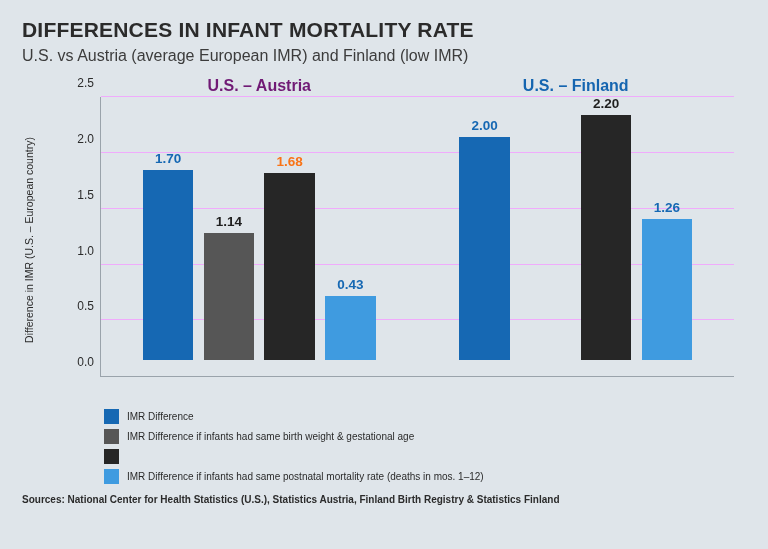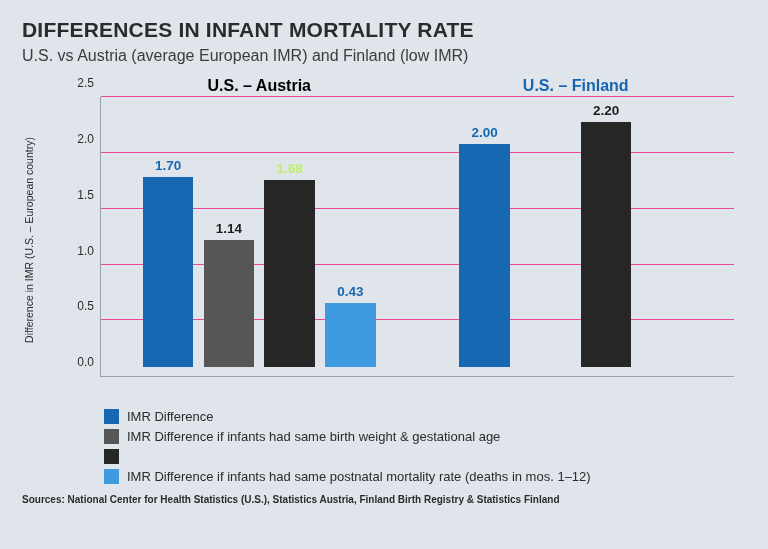--- a/index.html
+++ b/index.html
@@ -62,21 +62,21 @@
     right: 10px;
     bottom: 28px;
     border-left: 1px solid #9aa3ab;
     border-bottom: 1px solid #9aa3ab;
   }
   .gridline {
     position: absolute;
     left: 0;
     right: 0;
     height: 1px;
-    background: #ec4899;
+    background: #f0abfc;
   }
   .ytick {
     position: absolute;
     right: 100%;
     margin-right: 7px;
     transform: translateY(-50%);
     font-size: 12px;
     color: #2b2b2b;
     white-space: nowrap;
   }
@@ -84,21 +84,21 @@
     position: absolute;
     top: -20px;
     font-size: 16px;
     font-weight: bold;
     color: #1565b0;
     white-space: nowrap;
     transform: translateX(-50%);
   }
   .bar {
     position: absolute;
-    bottom: 9px;
+    bottom: 16px;
   }
   .bar-value {
     position: absolute;
     bottom: 100%;
     left: 50%;
     transform: translateX(-50%);
     margin-bottom: 4px;
     font-size: 13.5px;
     font-weight: bold;
     white-space: nowrap;
@@ -112,21 +112,21 @@
     align-items: center;
     margin-bottom: 5px;
   }
   .legend-swatch {
     width: 15px;
     height: 15px;
     margin-right: 8px;
     flex: 0 0 auto;
   }
   .legend-text {
-    font-size: 13px;
+    font-size: 10px;
     color: #2b2b2b;
     white-space: nowrap;
   }
   .source {
     margin-top: 10px;
     font-size: 10px;
     font-weight: bold;
     color: #2b2b2b;
     white-space: nowrap;
   }
@@ -153,40 +153,43 @@
         </div>
         <div class="gridline" style="bottom: 60%;">
           <div class="ytick" style="bottom: 0px;">1.5</div>
         </div>
         <div class="gridline" style="bottom: 80%;">
           <div class="ytick" style="bottom: 0px;">2.0</div>
         </div>
         <div class="gridline" style="bottom: 100%;">
           <div class="ytick" style="bottom: 0px;">2.5</div>
         </div>
-        <div class="group-label" style="left: 25%; color: #000000;">U.S. – Austria</div>
+        <div class="group-label" style="left: 25%; color: #701a75;">U.S. – Austria</div>
         <div class="bar" style="left: 6.6%; width: 8%; height: 68%; background: rgb(22, 104, 179);">
           <div class="bar-value" style="color: rgb(22, 104, 179);">1.70</div>
         </div>
         <div class="bar" style="left: 16.2%; width: 8%; height: 45.6%; background: rgb(86, 86, 86);">
           <div class="bar-value" style="color: rgb(31, 31, 31);">1.14</div>
         </div>
         <div class="bar" style="left: 25.8%; width: 8%; height: 67.2%; background: rgb(38, 38, 38);">
-          <div class="bar-value" style="color: #bef264; margin-top: 21px;">1.68</div>
+          <div class="bar-value" style="color: #f97316; margin-top: 21px;">1.68</div>
         </div>
         <div class="bar" style="left: 35.4%; width: 8%; height: 22.8%; background: rgb(63, 155, 224);">
           <div class="bar-value" style="color: rgb(22, 104, 179);">0.43</div>
         </div>
         <div class="group-label" style="left: 75%; color: rgb(21, 101, 176);">U.S. – Finland</div>
         <div class="bar" style="left: 56.6%; width: 8%; height: 80%; background: rgb(22, 104, 179);">
           <div class="bar-value" style="color: rgb(22, 104, 179);">2.00</div>
         </div>
         <div class="bar" style="left: 75.8%; width: 8%; height: 88%; background: rgb(38, 38, 38);">
           <div class="bar-value" style="color: rgb(31, 31, 31);">2.20</div>
         </div>
+        <div class="bar" style="left: 85.4%; width: 8%; height: 50.4%; background: rgb(63, 155, 224);">
+          <div class="bar-value" style="color: rgb(22, 104, 179);">1.26</div>
+        </div>
       </div>
   </div>
 
   <div class="legend" id="legend">
       <div class="legend-row">
         <span class="legend-swatch" style="background: rgb(22, 104, 179);"></span>
         <span class="legend-text">IMR Difference</span>
       </div>
       <div class="legend-row">
         <span class="legend-swatch" style="background: rgb(86, 86, 86);"></span>

